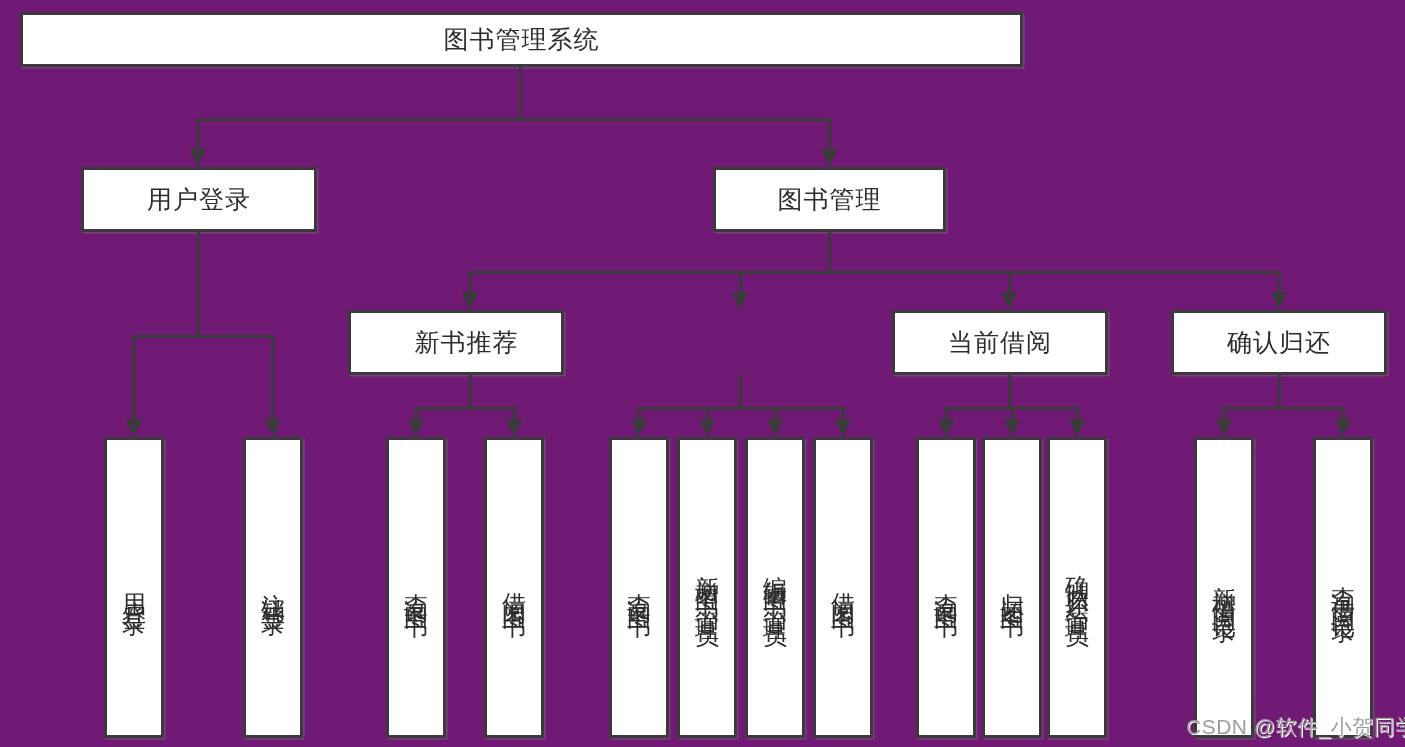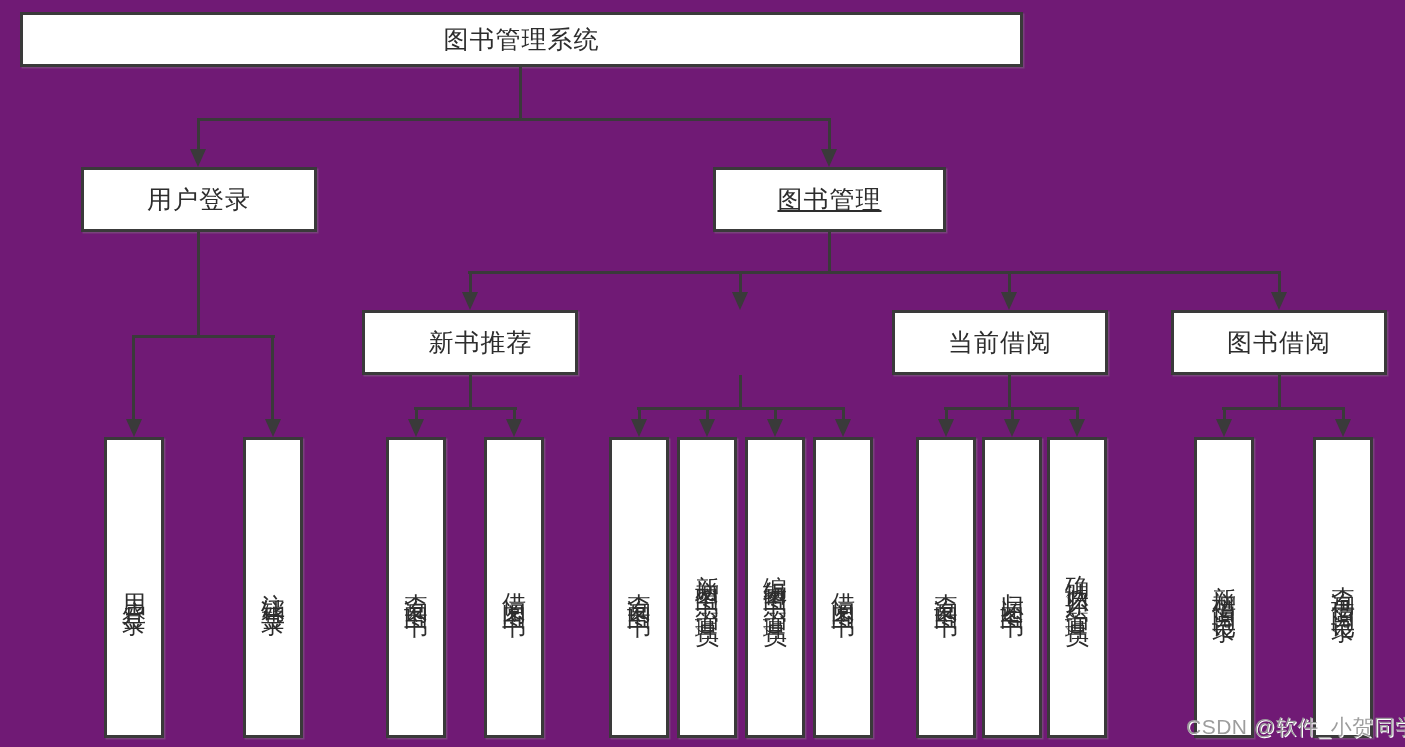--- a/index.html
+++ b/index.html
@@ -72,21 +72,21 @@
   <div class="vl" style="left:519px; top:67px; height:51px;"></div>
   <div class="hl" style="left:197px; top:118px; width:634px;"></div>
   <div class="vl" style="left:197px; top:118px; height:33px;"></div>
   <div class="arrow" style="left:190px; top:149px;"></div>
   <div class="vl" style="left:828px; top:118px; height:33px;"></div>
   <div class="arrow" style="left:821px; top:149px;"></div>
 
   <div class="box h" style="left:81px; top:167px; width:236px; height:65px;">
     <span>用户登录</span>
   </div>
-  <div class="box h" style="left:713px; top:167px; width:233px; height:65px;text-decoration:underline;">
+  <div class="box h" style="left:713px; top:167px; width:233px; height:65px;">
     <span>图书管理</span>
   </div>
 
   <div class="vl" style="left:197px; top:232px; height:103px;"></div>
   <div class="hl" style="left:132px; top:335px; width:143px;"></div>
   <div class="vl" style="left:132px; top:335px; height:84px;"></div>
   <div class="arrow" style="left:126px; top:419px;"></div>
   <div class="vl" style="left:271px; top:335px; height:84px;"></div>
   <div class="arrow" style="left:265px; top:419px;"></div>
 
@@ -94,28 +94,28 @@
   <div class="hl" style="left:468px; top:271px; width:813px;"></div>
   <div class="vl" style="left:469px; top:271px; height:21px;"></div>
   <div class="arrow" style="left:462px; top:292px;"></div>
   <div class="vl" style="left:739px; top:271px; height:21px;"></div>
   <div class="arrow" style="left:732px; top:292px;"></div>
   <div class="vl" style="left:1008px; top:271px; height:21px;"></div>
   <div class="arrow" style="left:1001px; top:292px;"></div>
   <div class="vl" style="left:1278px; top:271px; height:21px;"></div>
   <div class="arrow" style="left:1271px; top:292px;"></div>
 
-  <div class="box h" style="left:362px; top:310px; width:216px; height:65px;padding-left:21px;">
+  <div class="box h" style="left:348px; top:310px; width:216px; height:65px;padding-left:21px;">
     <span>新书推荐</span>
   </div>
   <div class="box h" style="left:892px; top:310px; width:216px; height:65px;">
     <span>当前借阅</span>
   </div>
   <div class="box h" style="left:1171px; top:310px; width:216px; height:65px;">
-    <span>图书借阅</span>
+    <span>确认归还</span>
   </div>
 
   <div class="vl" style="left:469px; top:375px; height:32px;"></div>
   <div class="hl" style="left:414px; top:407px; width:103px;"></div>
   <div class="vl" style="left:415px; top:407px; height:14px;"></div>
   <div class="arrow" style="left:408px; top:419px;"></div>
   <div class="vl" style="left:513px; top:407px; height:14px;"></div>
   <div class="arrow" style="left:506px; top:419px;"></div>
 
   <div class="vl" style="left:739px; top:375px; height:32px;"></div>

